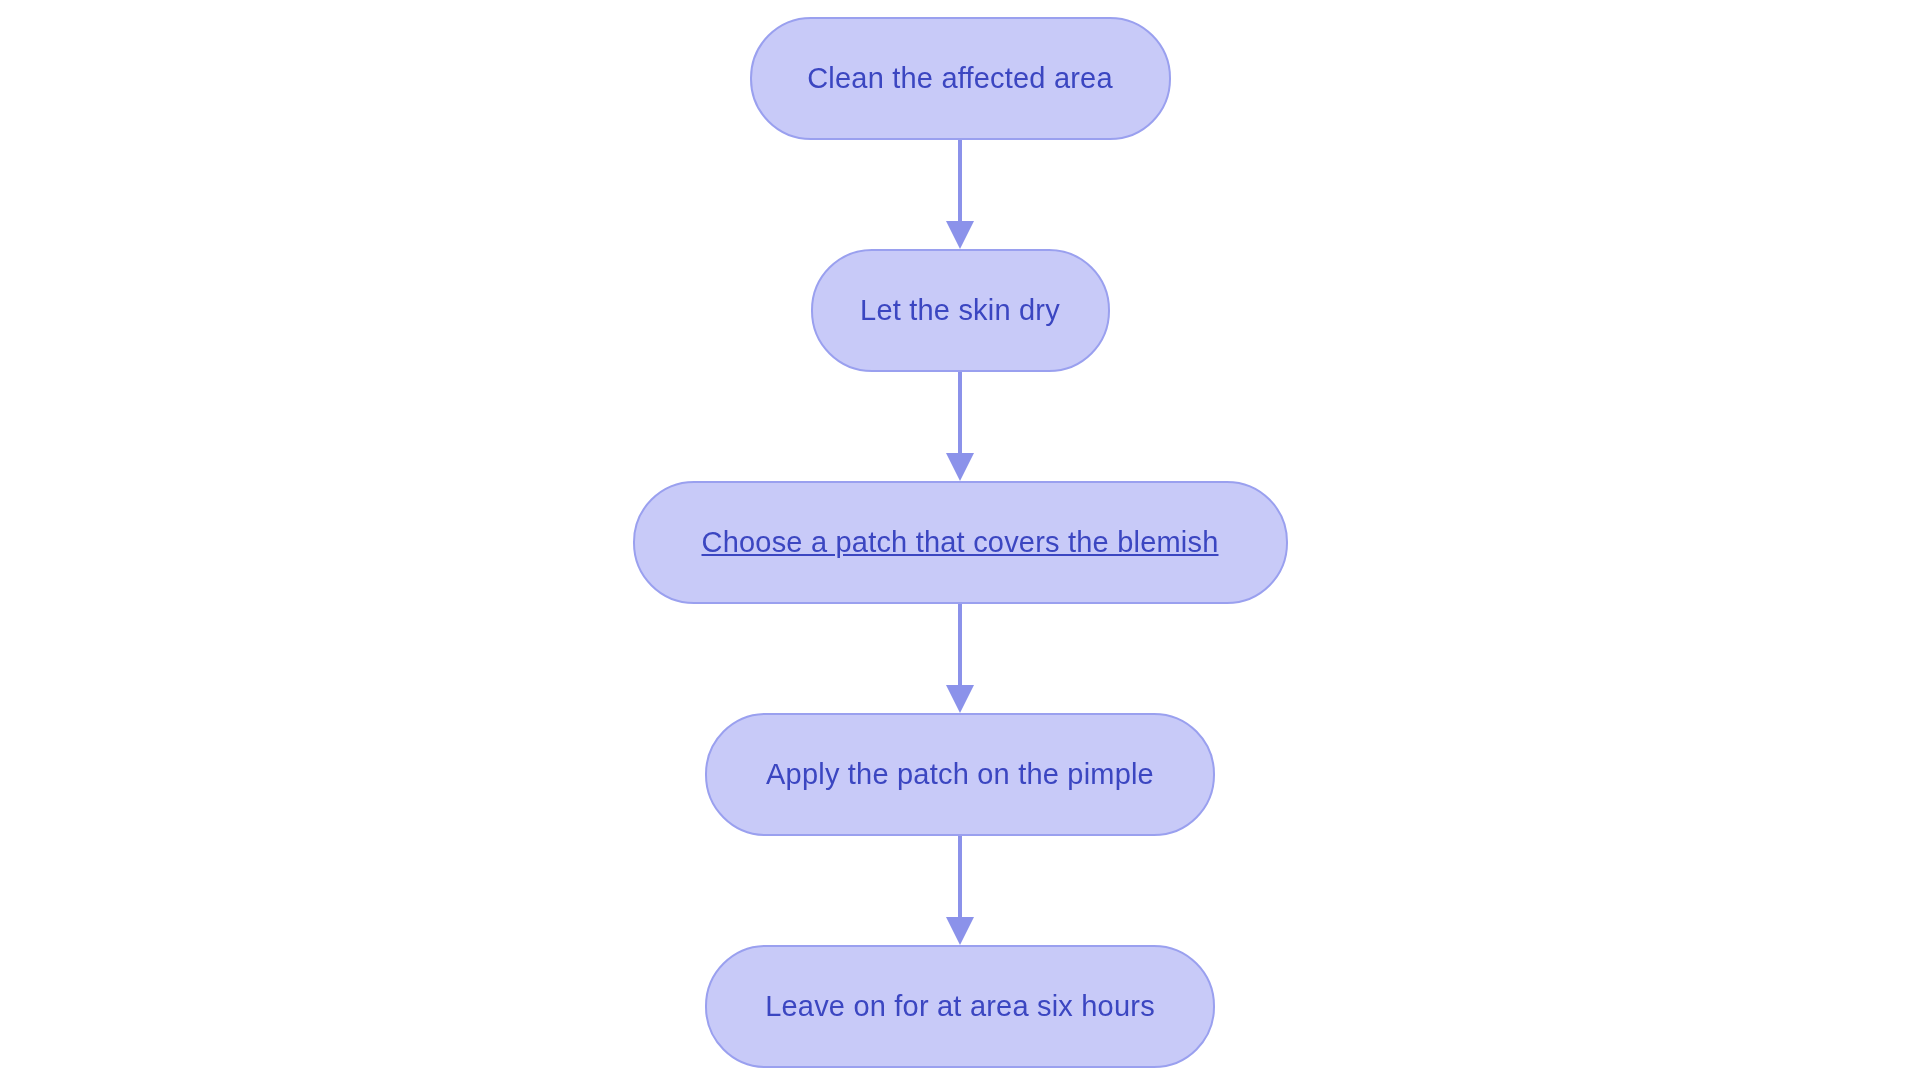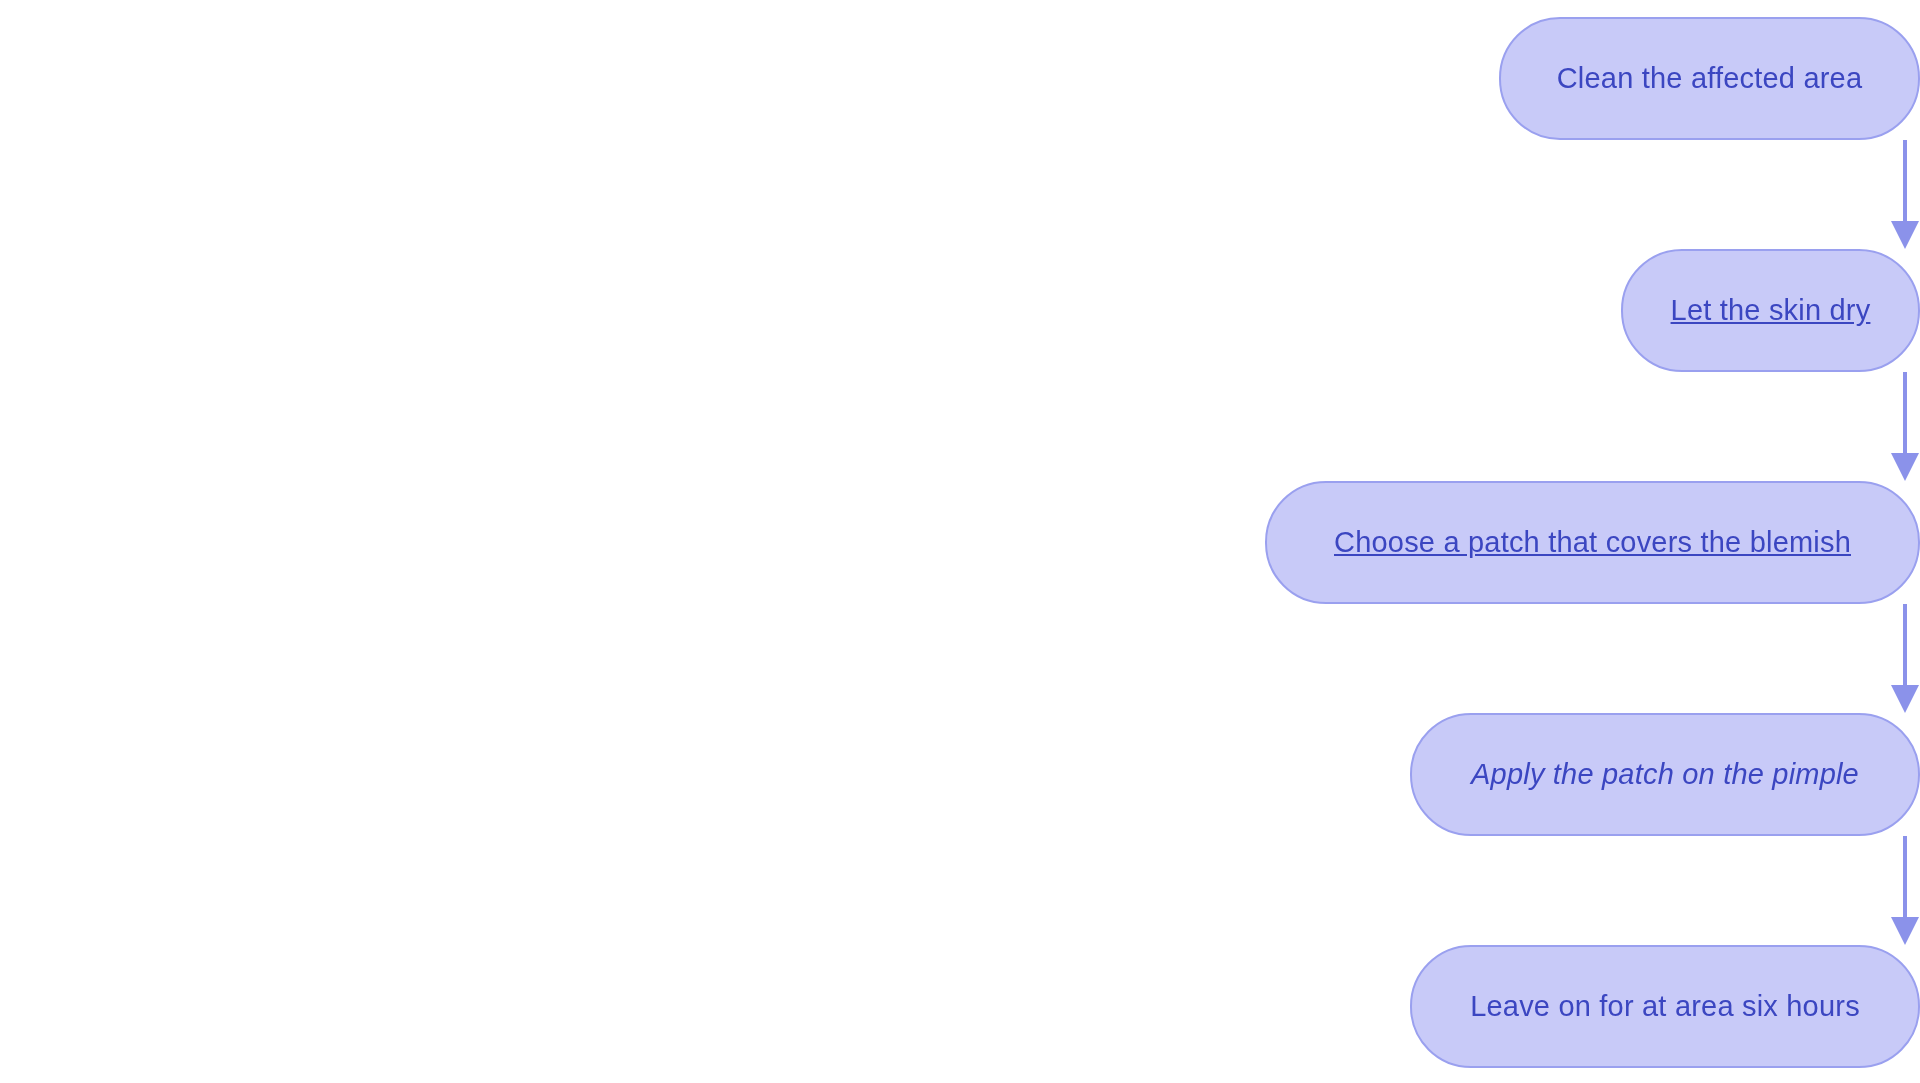--- a/index.html
+++ b/index.html
@@ -16,43 +16,43 @@
     background: var(--bg);
     overflow: hidden;
     font-family: "Liberation Sans", sans-serif;
   }
   .canvas {
     position: relative;
     width: 1920px;
     height: 1083px;
     display: flex;
     flex-direction: column;
-    align-items: flex-end;
+    align-items: center;
     padding-top: 17px;
     background: var(--bg);
   }
   .node {
     height: 123px;
     flex: 0 0 123px;
     border-radius: 61px;
     background: var(--node-fill);
     border: 2px solid var(--node-border);
     color: var(--node-text);
     display: flex;
     align-items: center;
     justify-content: center;
     font-size: 29px;
     letter-spacing: 0.2px;
     white-space: nowrap;
     text-align: center;
   }
   .n1 { width: 421px; }
-  .n2 { width: 299px; text-decoration: underline; }
+  .n2 { width: 299px; }
   .n3 { width: 655px; text-decoration: underline; }
-  .n4 { width: 510px; font-style: italic; }
+  .n4 { width: 510px; }
   .n5 { width: 510px; }
   .arrow {
     position: relative;
     width: 30px;
     height: 109px;
     flex: 0 0 109px;
   }
   .arrow .line {
     position: absolute;
     top: 0;

